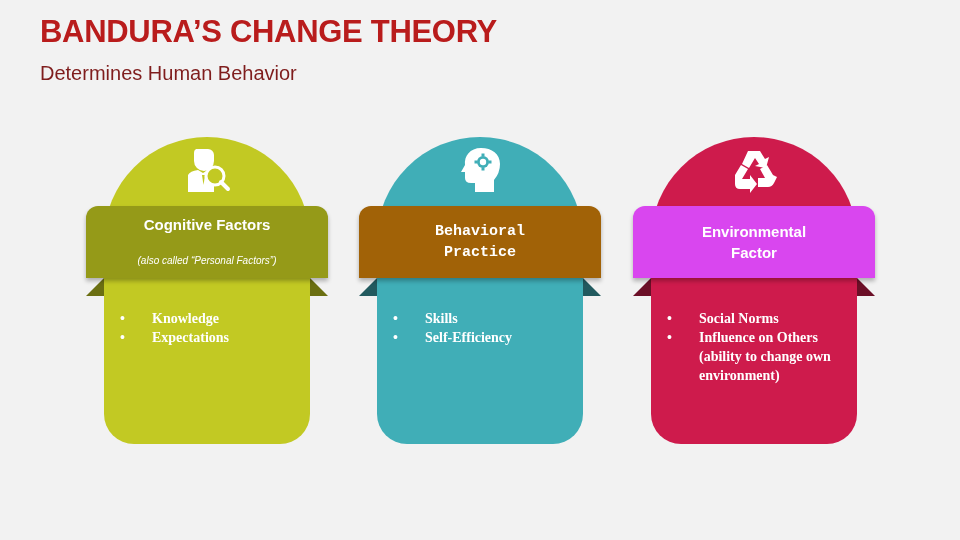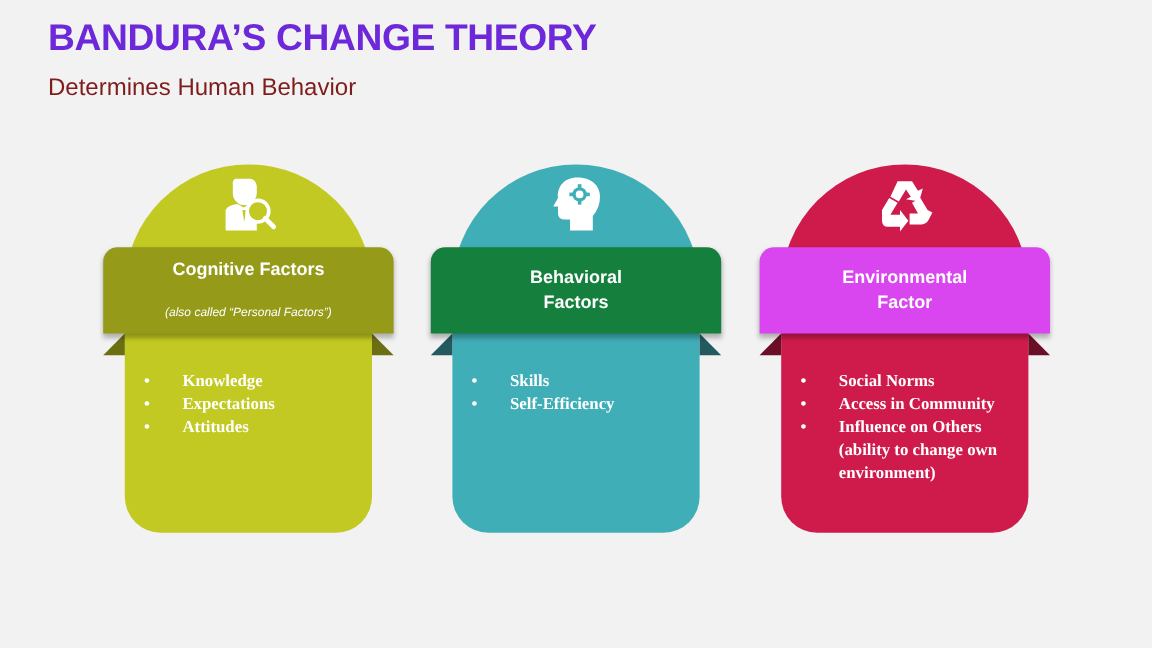--- a/index.html
+++ b/index.html
@@ -4,21 +4,21 @@
 <style>
   html, body { margin:0; padding:0; }
   body {
     width:960px; height:540px; overflow:hidden;
     background:#f2f2f2;
     font-family:"Liberation Sans", "DejaVu Sans", sans-serif;
     position:relative;
   }
   .title {
     position:absolute; left:40px; top:14px;
-    font-size:31px; font-weight:bold; color:#6d28d9;
+    font-size:31px; font-weight:bold; color:#b91c1c;
     letter-spacing:-0.3px;
   }
   .subtitle {
     position:absolute; left:40px; top:62px;
     font-size:20px; color:#7f1d1d;
   }
   .card {
     position:absolute; top:137px; width:242px; height:308px;
   }
   .dome {
@@ -80,21 +80,20 @@
       <line x1="39" y1="37" x2="46" y2="44" stroke="#fff" stroke-width="4" stroke-linecap="round"></line>
     </svg>
   </div>
   <div class="ribbon" style="background:#959a18;gap:15px;">
     <div class="h">Cognitive Factors</div>
     <div class="s">(also called “Personal Factors”)</div>
   </div>
   <ul class="items">
     <li>Knowledge</li>
     <li>Expectations</li>
-    <li>Attitudes</li>
   </ul>
 </div>
 
 <div class="card" style="left:359px;">
   <div class="dome" style="background:#40aeb7;"></div>
   <div class="body" style="background:#40aeb7;"></div>
   <div class="fold-l" style="border-right-color:#225a5f;"></div>
   <div class="fold-r" style="border-left-color:#225a5f;"></div>
   <div class="icon">
     <svg viewBox="0 0 50 50">
@@ -102,23 +101,23 @@
       <circle cx="28" cy="17" r="6" fill="#40aeb7"></circle>
       <circle cx="28" cy="17" r="3.2" fill="#fff"></circle>
       <g fill="#40aeb7">
         <rect x="26.5" y="8.5" width="3" height="3"></rect>
         <rect x="26.5" y="22.5" width="3" height="3"></rect>
         <rect x="19.5" y="15.5" width="3" height="3"></rect>
         <rect x="33.5" y="15.5" width="3" height="3"></rect>
       </g>
     </svg>
   </div>
-  <div class="ribbon" style="background:#15803d;">
+  <div class="ribbon" style="background:#a16207;font-family:Liberation Mono, monospace;">
     <div class="h">Behavioral</div>
-    <div class="h">Factors</div>
+    <div class="h">Practice</div>
   </div>
   <ul class="items">
     <li>Skills</li>
     <li>Self-Efficiency</li>
   </ul>
 </div>
 
 <div class="card" style="left:633px;">
   <div class="dome" style="background:#ce1b4c;"></div>
   <div class="body" style="background:#ce1b4c;"></div>
@@ -132,16 +131,15 @@
         <path d="M44 30 l-6 -10 l-7 4 l5 9 h-7 v9 h10 q4 0 6 -4 l3 -6z"></path>
       </g>
     </svg>
   </div>
   <div class="ribbon" style="background:#d946ef;">
     <div class="h">Environmental</div>
     <div class="h">Factor</div>
   </div>
   <ul class="items">
     <li>Social Norms</li>
-    <li>Access in Community</li>
     <li style="width:150px;">Influence on Others (ability to change own environment)</li>
   </ul>
 </div>
 
 </body></html>

